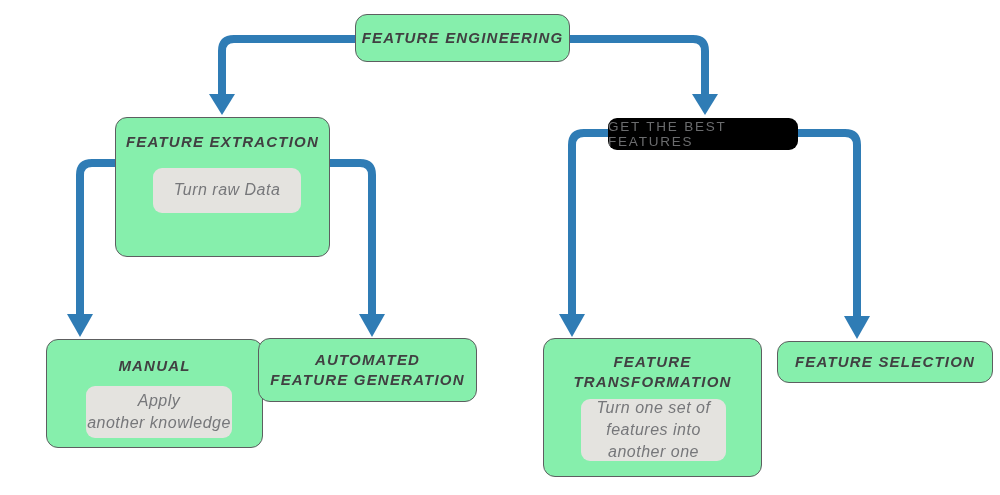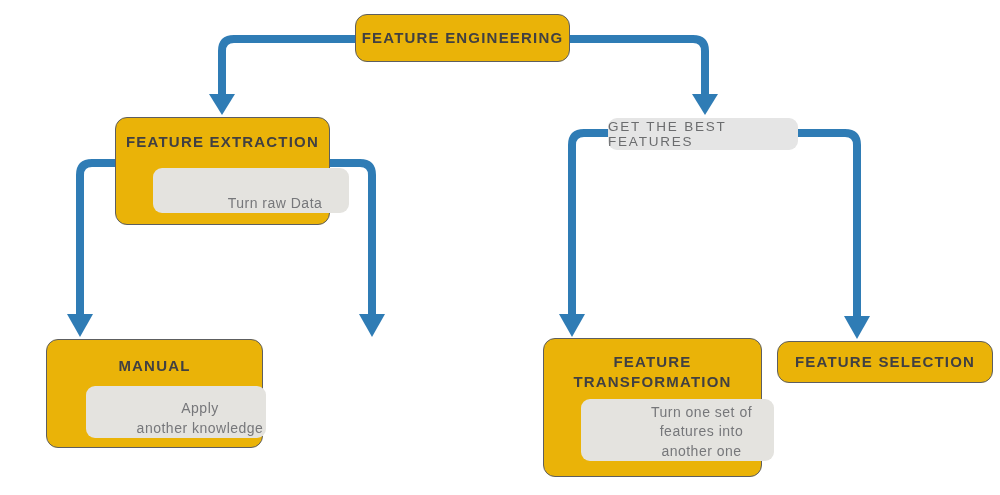--- a/index.html
+++ b/index.html
@@ -12,71 +12,71 @@
     overflow: hidden;
   }
   .connectors {
     position: absolute;
     left: 0; top: 0;
     width: 1000px; height: 495px;
     pointer-events: none;
   }
   .node {
     position: absolute;
-    background: #eab308;
+    background: #86efac;
     border: 1.5px solid #5d5e60;
     border-radius: 12px;
     box-sizing: border-box;
     text-align: center;
     color: #414042;
+    font-style: italic;
   }
   .title {
     display: block;
     font-weight: bold;
     font-size: 15px;
     letter-spacing: 1.2px;
     line-height: 1.35;
     color: #414042;
   }
   .note {
     position: absolute;
     background: #e4e3df;
     border-radius: 9px;
     color: #76777a;
-    font-size: 14px;
+    font-size: 16px;
     letter-spacing: 0.5px;
     line-height: 1.38;
     display: flex;
     flex-direction: column;
-    justify-content: flex-end;
+    justify-content: center;
     text-align: center;
-    padding-left: 48px;
   }
   .note-line { display: block; }
   .badge {
     position: absolute;
     left: 608px; top: 118px;
     width: 190px; height: 32px;
-    background: #e5e5e5;
+    background: #000000;
     border-radius: 9px;
     color: #6b6c6e;
     font-size: 13.5px;
     letter-spacing: 1.8px;
     display: flex;
     align-items: center;
     justify-content: center;
     box-sizing: border-box;
   }
   
   .node-root { left: 355px; top: 14px; width: 215px; height: 48px;
     display: flex; align-items: center; justify-content: center; }
-  .node-extraction { left: 115px; top: 117px; width: 215px; height: 108px; padding-top: 14px; }
+  .node-extraction { left: 115px; top: 117px; width: 215px; height: 140px; padding-top: 14px; }
   .note-extraction { left: 37px; top: 50px; width: 148px; height: 45px; }
   .node-manual { left: 18px; top: 339px; width: 217px; height: 109px; padding-top: 16px; margin-left: 28px; }
-  .note-manual { left: 39px; top: 46px; width: 132px; height: 52px; }
+  .note-manual { left: 39px; top: 46px; width: 146px; height: 52px; }
   .node-automated { left: 258px; top: 338px; width: 219px; height: 64px;
     display: flex; flex-direction: column; align-items: center; justify-content: center; }
   .node-transformation { left: 543px; top: 338px; width: 219px; height: 139px; padding-top: 13px; }
   .note-transformation { left: 37px; top: 60px; width: 145px; height: 62px; }
   .node-selection { left: 777px; top: 341px; width: 216px; height: 42px;
     display: flex; align-items: center; justify-content: center; }
 </style>
 </head>
 <body>
 
@@ -117,20 +117,24 @@
   </div>
 
   <div class="node node-manual">
     <span class="title">MANUAL</span>
     <div class="note note-manual">
       <span class="note-line">Apply</span>
       <span class="note-line">another knowledge</span>
     </div>
   </div>
 
+  <div class="node node-automated">
+    <span class="title">AUTOMATED</span>
+    <span class="title">FEATURE GENERATION</span>
+  </div>
 
   <div class="node node-selection">
     <span class="title">FEATURE SELECTION</span>
   </div>
 
   <div class="node node-transformation">
     <span class="title">FEATURE</span>
     <span class="title">TRANSFORMATION</span>
     <div class="note note-transformation">
       <span class="note-line">Turn one set of</span>

